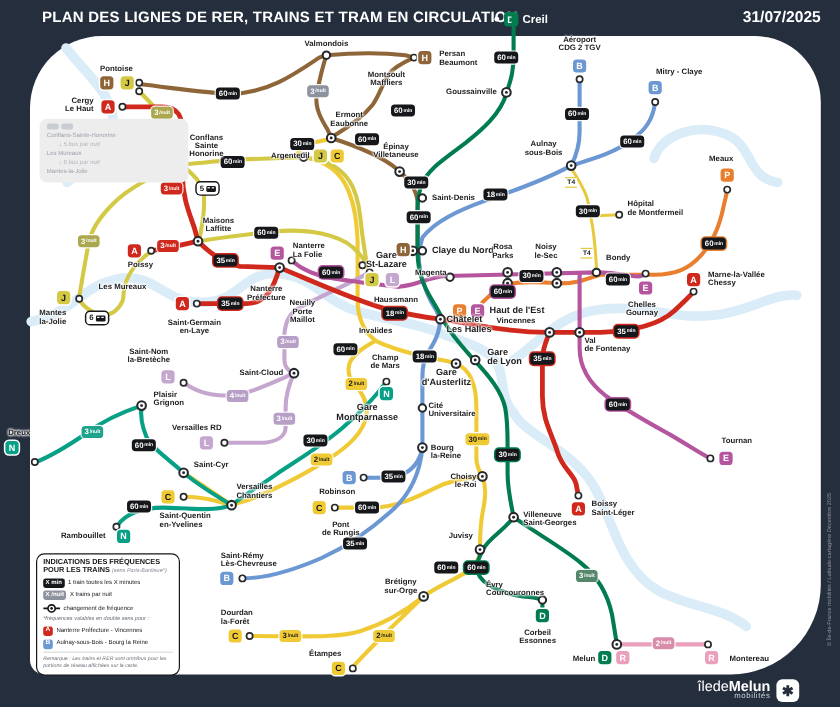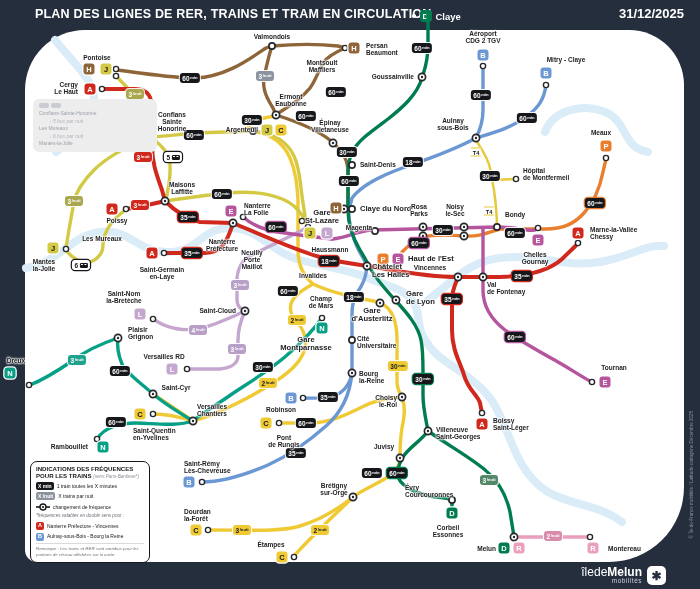--- a/index.html
+++ b/index.html
@@ -56,25 +56,25 @@
   .brand .sq{width:19px;height:19px;background:#fff;border-radius:5px;display:flex;align-items:center;
       justify-content:center;color:#242e3d;font-size:12px;font-weight:700;}
   .credit{position:absolute;right:-71px;top:472px;width:160px;transform:rotate(-90deg);
       color:#8b93a0;font-size:4.6px;text-align:center;}
 </style>
 </head>
 <body>
 
 <div class="stage">
   <div class="hdr-title">PLAN DES LIGNES DE RER, TRAINS ET TRAM EN CIRCULATION</div>
-  <div class="hdr-date">31/12/2025</div>
+  <div class="hdr-date">31/07/2025</div>
   <div class="hdr-creil">
     <span class="pt"></span>
     <span class="bl">D</span>
-    <span class="tx">Claye</span>
+    <span class="tx">Creil</span>
   </div>
 
   <div class="map"></div>
   <svg class="net" id="net" width="700" height="589">
       <path d="M55,40 C75,65 98,82 94,108 C90,130 70,140 56,152" fill="none" stroke="#daecf7" stroke-width="8" stroke-linecap="round"></path>
       <path d="M26,268 C60,262 70,236 100,232 C130,228 136,252 168,252 C200,252 202,226 232,228 C262,230 270,252 300,260 C330,268 350,270 368,278 C390,287 402,288 412,300 C422,312 415,330 428,344" fill="none" stroke="#daecf7" stroke-width="8" stroke-linecap="round"></path>
       <path d="M428,344 C438,362 470,372 490,398 C510,424 512,470 548,492 C570,505 600,505 622,522" fill="none" stroke="#daecf7" stroke-width="8" stroke-linecap="round"></path>
       <path d="M428,300 C450,285 465,262 500,258 C540,253 560,268 600,262 C630,257 645,244 664,246" fill="none" stroke="#daecf7" stroke-width="8" stroke-linecap="round"></path>
       <path d="M545,132 C552,112 580,102 605,112 C628,121 622,148 648,152" fill="none" stroke="#daecf7" stroke-width="8" stroke-linecap="round"></path>
       <path d="M276,116 C260,118 250,122 248,128 L253,131" fill="none" stroke="#f0ca35" stroke-width="3.4" stroke-linecap="round"></path>

